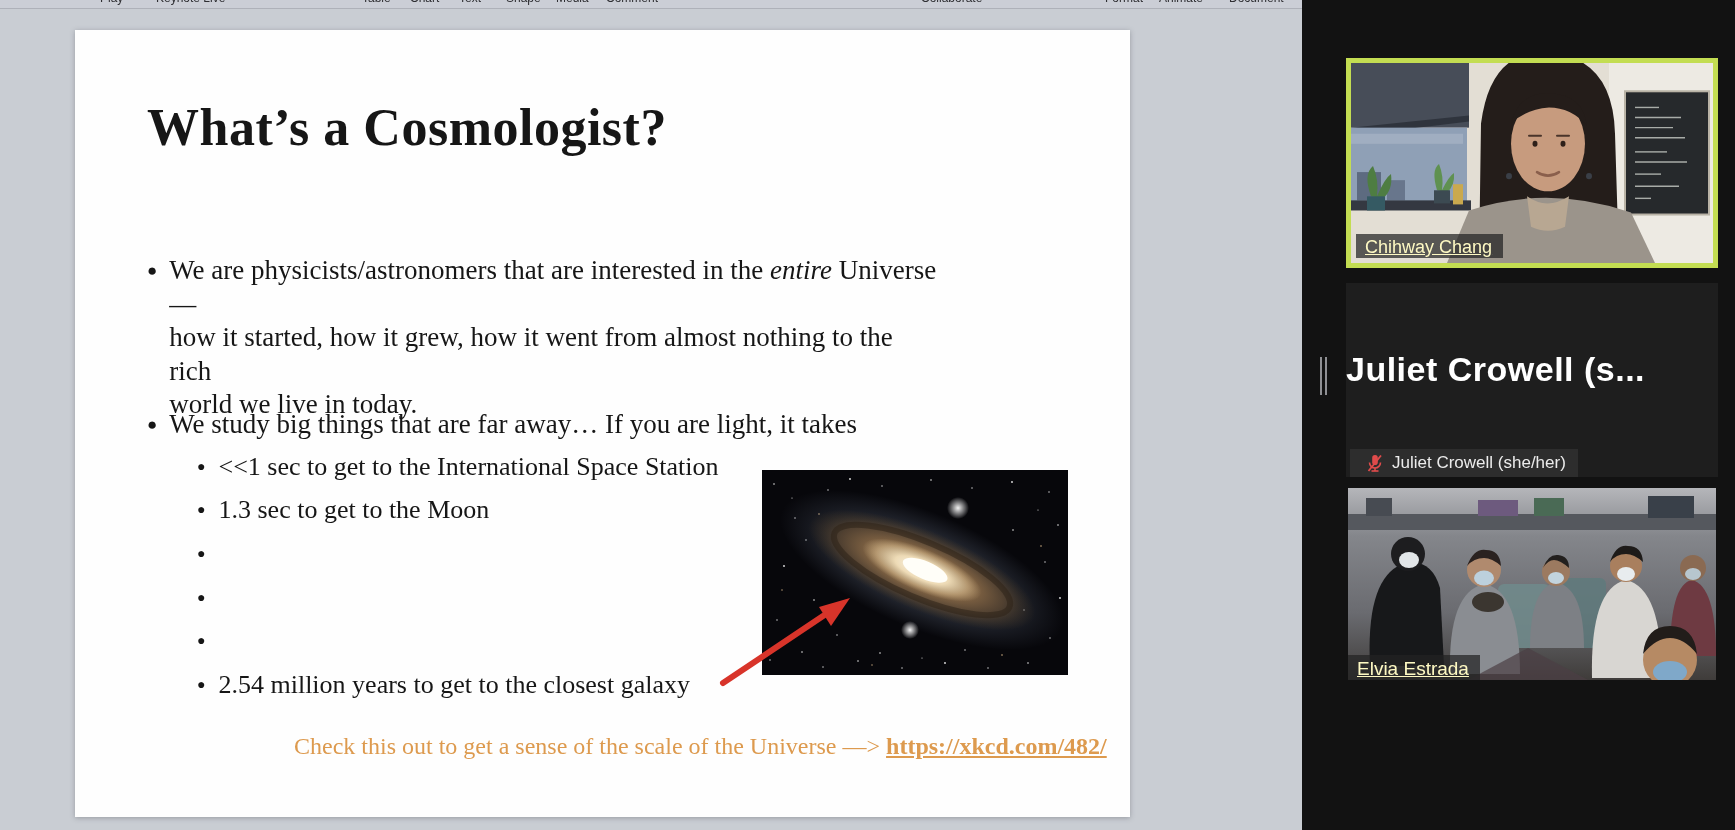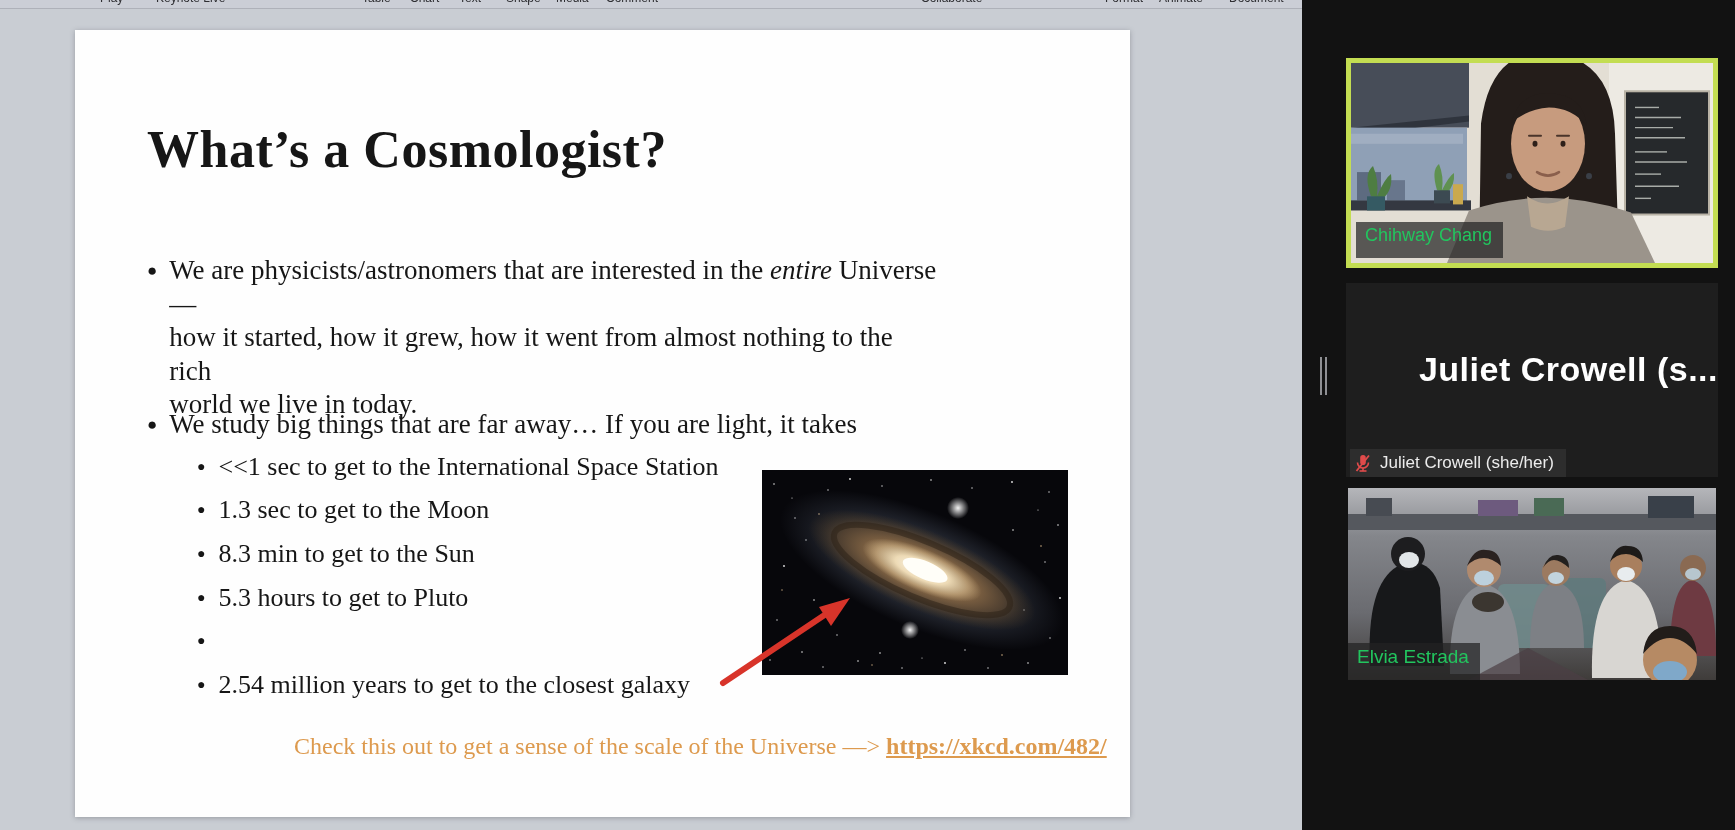--- a/index.html
+++ b/index.html
@@ -11,21 +11,21 @@
   .keynote { position:absolute; left:0; top:0; width:1302px; height:830px; background:#c9cdd3; }
   .toolbar { position:absolute; left:0; top:0; width:100%; height:9px; background:#cbced6;
              border-bottom:1px solid #aeb1b9; overflow:hidden; }
   .tb-label { position:absolute; top:-9px; font-size:12px; color:#2e2e32; white-space:nowrap; }
   .tb-i0{left:100px}.tb-i1{left:156px}.tb-i2{left:362px}.tb-i3{left:410px}.tb-i4{left:459px}
   .tb-i5{left:506px}.tb-i6{left:556px}.tb-i7{left:606px}.tb-i8{left:921px}.tb-i9{left:1105px}
   .tb-i10{left:1159px}.tb-i11{left:1229px}
 
   .slide { position:absolute; left:75px; top:30px; width:1055px; height:787px; background:#fefefe;
            box-shadow:0 1px 5px rgba(60,64,72,.35); font-family:"Liberation Serif", serif; color:#161616; }
-  .slide-title { position:absolute; left:72px; top:68px; font-size:52px; font-weight:bold; letter-spacing:.5px;margin-top:22px; }
+  .slide-title { position:absolute; left:72px; top:68px; font-size:52px; font-weight:bold; letter-spacing:.5px; }
   .bullet-row { position:absolute; display:flex; }
   .dot { flex:0 0 auto; font-size:17px; line-height:33px; margin-right:12px; }
   .b1 { left:72px; top:224px; width:790px; }
   .b1 .btext { font-size:27px; line-height:33.5px; }
   .b2 { left:72px; top:378px; width:790px; }
   .b2 .btext { font-size:27px; line-height:33px; }
   .sublist { position:absolute; left:122px; top:415px; }
   .sub-row { display:flex; height:43.6px; align-items:center; }
   .sub-dot { font-size:14px; margin-right:13px; }
   .sub-text { font-size:26px; white-space:nowrap; }
@@ -34,28 +34,28 @@
   .galaxy-wrap { position:absolute; left:687px; top:440px; width:306px; height:205px; }
   .arrow-svg { position:absolute; left:0; top:0; width:1055px; height:787px; pointer-events:none; }
 
   
   .zoom-sidebar { position:absolute; left:1302px; top:0; width:433px; height:830px; background:#121212; }
   .vtile { position:absolute; overflow:hidden; }
   .tile1 { left:44px; top:58px; width:372px; height:210px; border:5px solid #c3dd52; background:#222; }
   .tile2 { left:44px; top:283px; width:372px; height:194px; background:#1e1e1e; }
   .tile3 { left:46px; top:488px; width:368px; height:192px; background:#222; }
   .vid-svg { display:block; width:100%; height:100%; }
-  .name-tag { position:absolute; left:0; bottom:0; background:rgba(35,35,35,.72); color:#22c55e;
-              padding:3px 11px 12px 9px; white-space:nowrap; }
+  .name-tag { position:absolute; left:0; bottom:0; background:rgba(35,35,35,.72); color:#fef9c3;
+              padding:3px 11px 0 9px; white-space:nowrap;text-decoration:underline; }
   .tag1 { font-size:18px; bottom:5px; left:5px; }
   .tag3 { font-size:19px;margin-top:44px; }
-  .big-name { position:absolute; left:44px; top:350px; width:372px; text-align:right;
+  .big-name { position:absolute; left:44px; top:350px; width:372px; text-align:left;
               font-size:34px; font-weight:bold; color:#fff; white-space:nowrap; letter-spacing:.5px; }
   .muted-row { position:absolute; left:48px; top:449px; height:28px; display:flex; align-items:center;
-               background:rgba(48,48,48,.85); padding:0 12px 0 4px; }
+               background:rgba(48,48,48,.85); padding:0 12px 0 16px; }
   .muted-row .mic { margin-right:8px; }
   .muted-row .mname { color:#ececec; font-size:17px; white-space:nowrap; }
   .drag-handle { position:absolute; left:18px; top:357px; width:10px; height:38px; display:flex; gap:3px; }
   .drag-handle span { display:block; width:2px; height:38px; background:#8f9094; }
 </style>
 </head>
 <body>
 
 <div class="screen">
 
@@ -98,25 +98,23 @@
         <div class="sub-row">
             <span class="sub-dot">●</span>
             <span class="sub-text">&lt;&lt;1 sec to get to the International Space Station</span>
           </div>
         <div class="sub-row">
             <span class="sub-dot">●</span>
             <span class="sub-text">1.3 sec to get to the Moon</span>
           </div>
         <div class="sub-row">
             <span class="sub-dot">●</span>
-            <span class="sub-text">8.3 min to get to the Sun</span>
-          </div>
-        <div class="sub-row">
-            <span class="sub-dot">●</span>
-            <span class="sub-text">5.3 hours to get to Pluto</span>
+          </div>
+        <div class="sub-row">
+            <span class="sub-dot">●</span>
           </div>
         <div class="sub-row">
             <span class="sub-dot">●</span>
           </div>
         <div class="sub-row">
             <span class="sub-dot">●</span>
             <span class="sub-text">2.54 million years to get to the closest galaxy</span>
           </div>
       </div>
 

